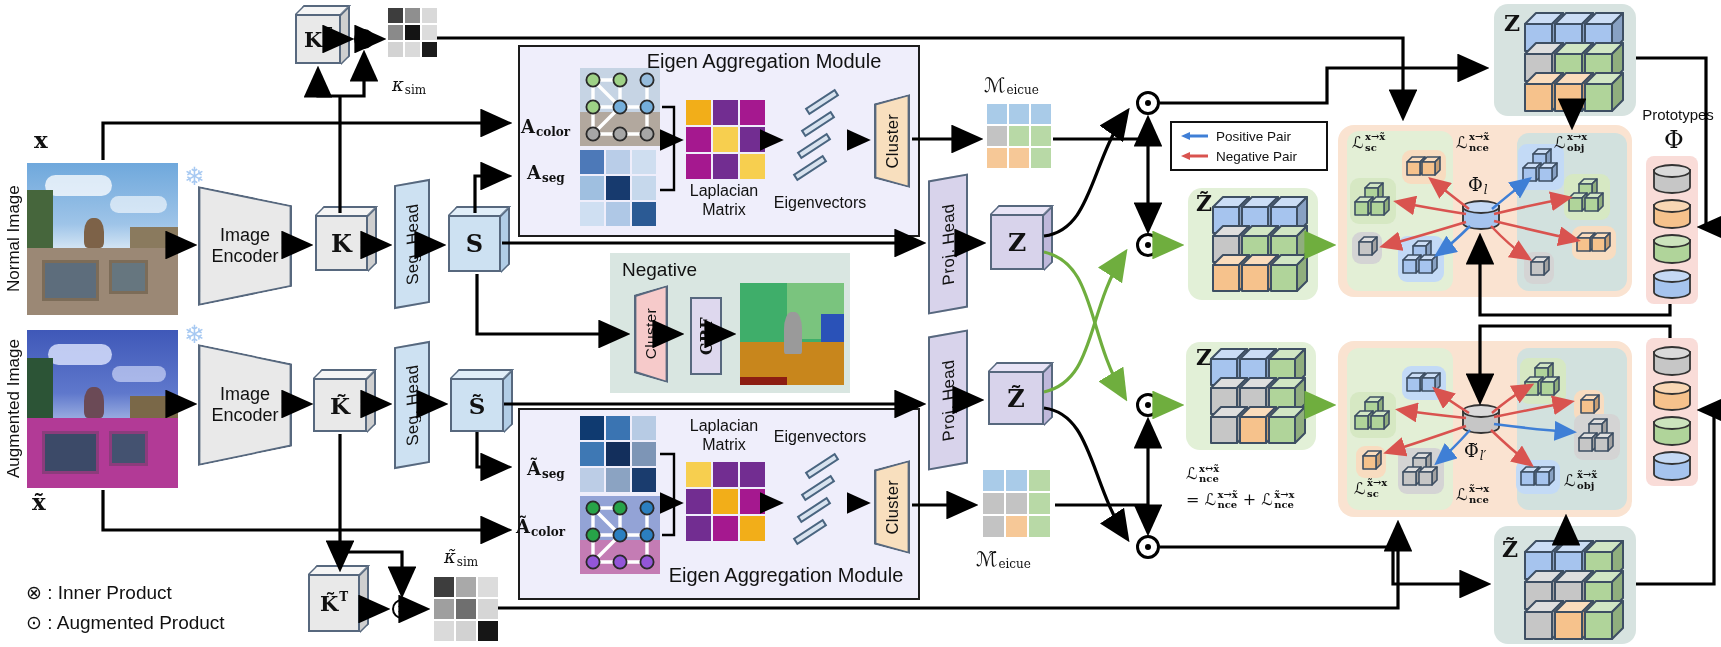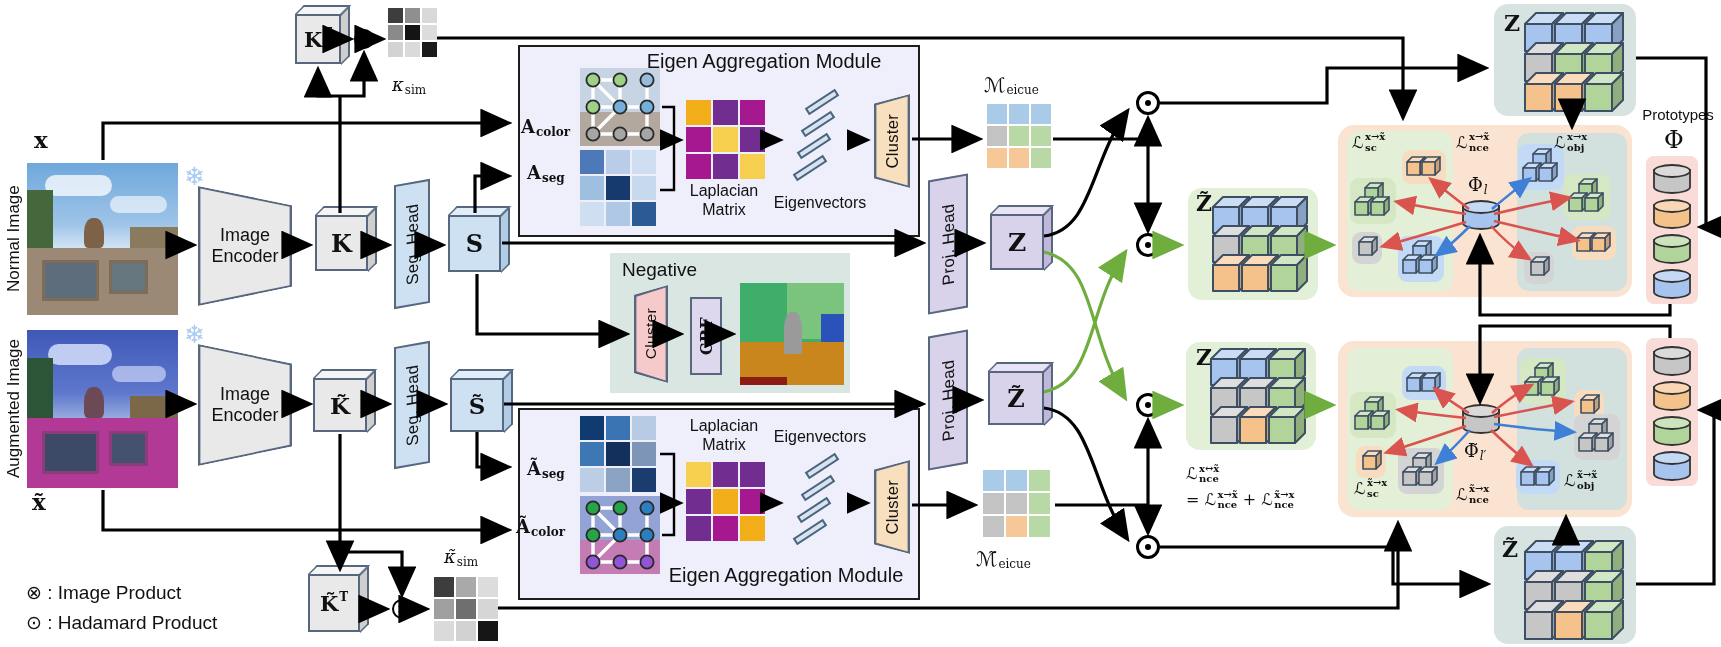--- a/index.html
+++ b/index.html
@@ -416,20 +416,36 @@
   <div class="abs ml" style="left:976px;top:548px">
     <span style="font-size:20px">ℳ̃</span>
       <span class="subonly">eicue</span>
     </div>
 
   <div class="op dot" style="left:1136px;top:91px;width:24px;height:24px"></div>
   <div class="op dot" style="left:1136px;top:233px;width:24px;height:24px"></div>
   <div class="op dot" style="left:1136px;top:393px;width:24px;height:24px"></div>
   <div class="op dot" style="left:1136px;top:535px;width:24px;height:24px"></div>
 
+  <div class="legendbox" style="left:1170px;top:121px;width:158px;height:50px">
+    <div class="legrow">
+        <svg width="30" height="10">
+          <line x1="28" y1="5" x2="9" y2="5" stroke="#3f7fd6" stroke-width="3"></line>
+          <polygon points="10,1 1,5 10,9" fill="#3f7fd6"></polygon>
+        </svg>
+        <span>Positive Pair</span>
+      </div>
+    <div class="legrow">
+        <svg width="30" height="10">
+          <line x1="28" y1="5" x2="9" y2="5" stroke="#d9534f" stroke-width="3"></line>
+          <polygon points="10,1 1,5 10,9" fill="#d9534f"></polygon>
+        </svg>
+        <span>Negative Pair</span>
+      </div>
+  </div>
 
   <div class="blockgreen" style="left:1188px;top:188px;width:130px;height:112px">
     <span class="abs serif b" style="left:8px;top:2px;font-size:22px">Z̃</span>
     <div class="abs" style="left:24px;top:8px;line-height:0"><svg width="96" height="96">
           <g stroke="#3e4f63" stroke-width="2" stroke-linejoin="round">
             <polygon points="1,11 11,1 37,1 27,11" fill="rgb(203,221,245)"></polygon>
             <polygon points="27,11 37,1 37,27 27,37" fill="rgb(136,161,195)"></polygon>
             <rect x="1" y="11" width="26" height="26" fill="#a6c4ee"></rect>
           </g>
           <g stroke="#3e4f63" stroke-width="2" stroke-linejoin="round">
@@ -1000,22 +1016,22 @@
       <span class="ml losslbl">
           <span class="mb">ℒ</span>
           <span class="ss">
             <span class="sup">x̃→x</span>
             <span class="sub">nce</span>
           </span>
         </span>
     </div>
   </div>
 
-  <div class="abs sans" style="left:26px;top:581px;font-size:19px">⊗ : Image Product</div>
-  <div class="abs sans" style="left:26px;top:611px;font-size:19px">⊙ : Hadamard Product</div>
+  <div class="abs sans" style="left:26px;top:581px;font-size:19px">⊗ : Inner Product</div>
+  <div class="abs sans" style="left:26px;top:611px;font-size:19px">⊙ : Augmented Product</div>
 
   <svg class="wires" width="1721" height="647" viewBox="0 0 1721 647">
     <defs>
       <marker id="ab" markerWidth="10" markerHeight="9" refX="8" refY="4.5" orient="auto">
           <path d="M0,0 L10,4.5 L0,9 z" fill="#000"></path>
         </marker>
       <marker id="ag" markerWidth="10" markerHeight="9" refX="8" refY="4.5" orient="auto">
           <path d="M0,0 L10,4.5 L0,9 z" fill="#6fae3e"></path>
         </marker>
       <marker id="ar" markerWidth="9" markerHeight="8" refX="7" refY="4" orient="auto">

